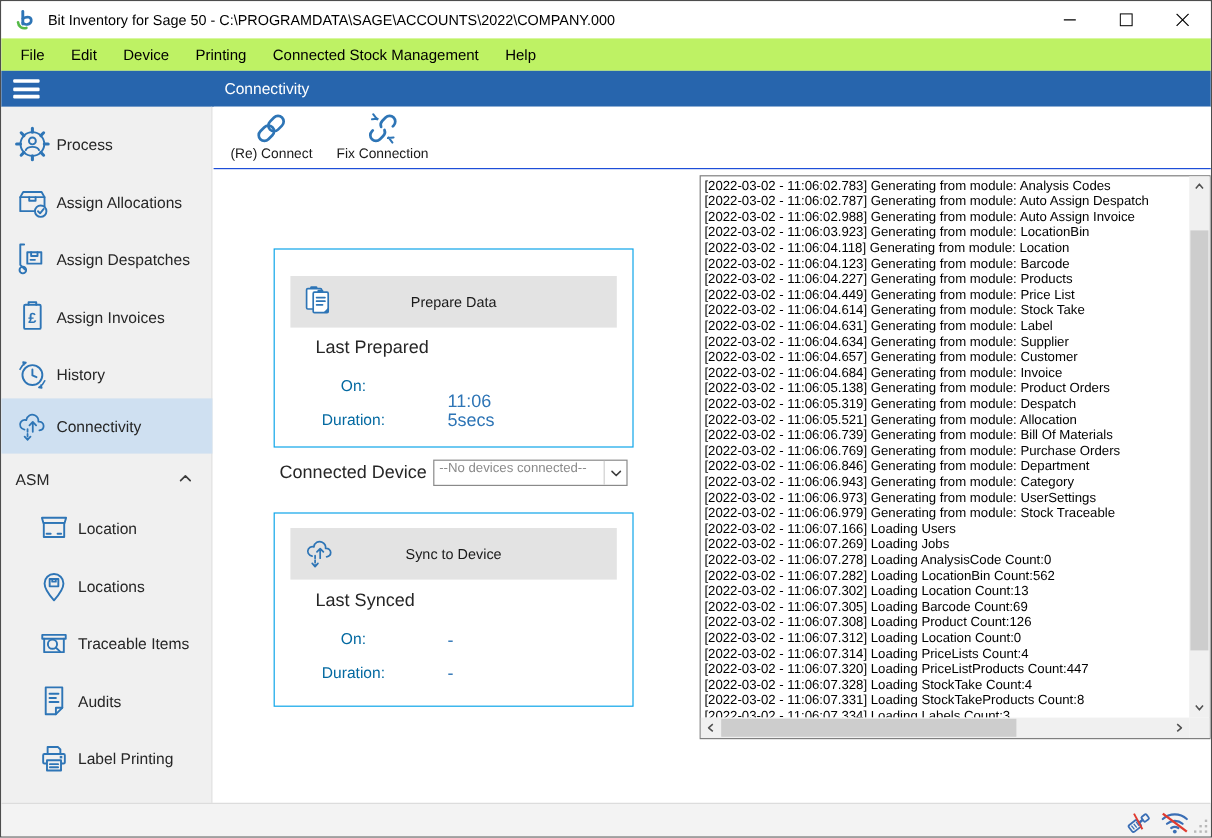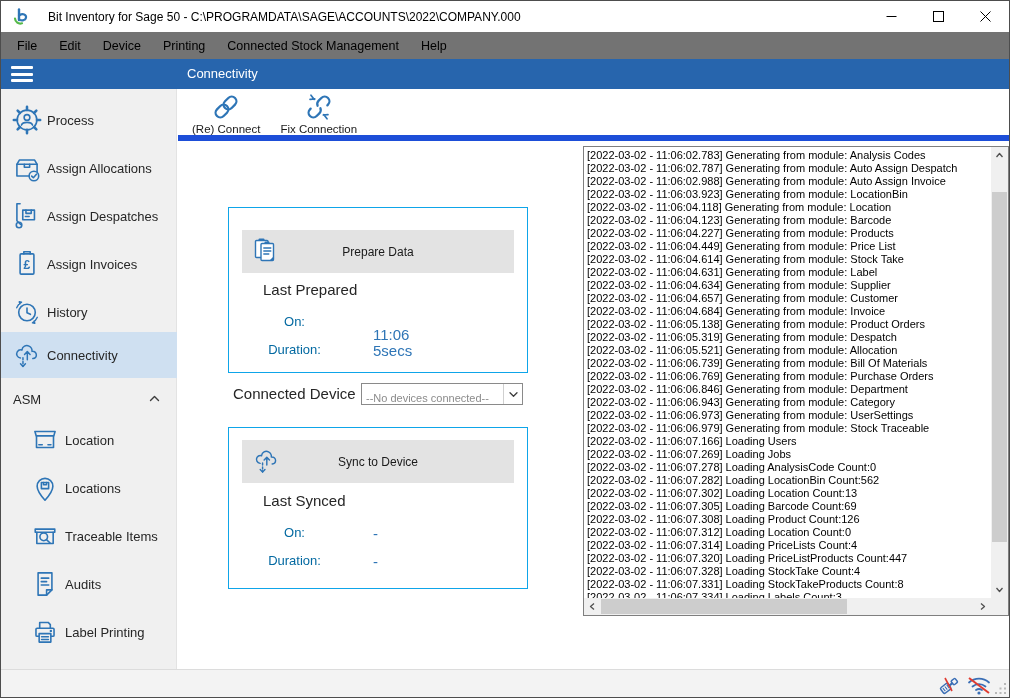--- a/index.html
+++ b/index.html
@@ -4,59 +4,59 @@
 <style>
   * { box-sizing: border-box; margin: 0; padding: 0; }
   html,body { font-family: "Liberation Sans", sans-serif; background:#9a9a9a; }
   .window {
     position: relative; width: 1010px; height: 698px; background:#fff;
     border:1px solid #4d4d4d; overflow:hidden;
   }
   
   .titlebar { position:absolute; top:0; left:0; width:100%; height:31px; background:#fff; display:flex; align-items:center; }
   .app-icon { margin-left:11px; width:20px; height:20px; }
-  .title-text { margin-left:16px; font-size:12px; color:#000; }
+  .title-text { margin-left:8px; font-size:12px; color:#000; }
   .win-controls { position:absolute; right:0; top:0; display:flex; }
   .win-btn { width:47px; height:31px; display:flex; align-items:center; justify-content:center; }
   
-  .menubar { position:absolute; top:31px; left:0; width:100%; height:27px; background:#737373; display:flex; align-items:center; padding-left:5px; }
+  .menubar { position:absolute; top:31px; left:0; width:100%; height:27px; background:#bef264; display:flex; align-items:center; padding-left:5px; }
   .menu-item { font-size:12.5px; color:#000; padding:5px 11px; }
   
   .bluebar { position:absolute; top:58px; left:0; width:100%; height:30px; background:#2765ad; }
   .hamburger { position:absolute; left:10px; top:7px; width:22px; height:16px; display:flex; flex-direction:column; justify-content:space-between; }
   .hamburger span { display:block; height:3px; background:#fff; border-radius:1px; }
   .bluebar-title { position:absolute; left:186px; top:7px; color:#fff; font-size:13px; }
   
   .sidebar { position:absolute; top:88px; left:0; width:176px; height:581px; background:#f0f0f0; border-right:1px solid #e3e3e3; }
   .side-item { position:absolute; left:0; width:176px; height:38px; display:flex; align-items:center; cursor:default; }
   .side-item.selected { background:#cfe0f1; height:46px; }
   .side-icon { width:36px; height:36px; margin-left:8px; flex:0 0 auto; display:flex; align-items:center; justify-content:center; }
   .side-item.sub .side-icon { margin-left:26px; }
   .side-label { margin-left:2px; font-size:13px; color:#262626; white-space:nowrap; }
   .asm-header { position:absolute; left:0; width:176px; height:24px; display:flex; align-items:center; }
   .asm-label { margin-left:12px; font-size:13px; color:#262626; }
   .asm-chevron { position:absolute; right:16px; top:5px; }
   
   .content { position:absolute; top:88px; left:177px; width:832px; height:581px; background:#fff; }
-  .toolbar { position:absolute; top:0; left:0; width:832px; height:52px; background:#fff; border-bottom:6px solid #1d4ed8; display:flex; padding-left:4px; }
+  .toolbar { position:absolute; top:0; left:0; width:832px; height:52px; background:#fff; border-bottom:1px solid #1d4ed8; display:flex; padding-left:4px; }
   .tool-btn { height:52px; padding:1px 10px 0 10px; display:flex; flex-direction:column; align-items:center; justify-content:flex-start; }
   .tool-btn .lbl { font-size:11.5px; color:#1a1a1a; margin-top:-1px; white-space:nowrap; }
   
   .panel { position:absolute; width:300px; background:#fff; border:1px solid #0ea5e9; }
   .panel-prepare { left:50px; top:118px; height:166px; }
   .panel-sync    { left:50px; top:338px; height:162px; }
   .big-btn { position:absolute; left:13px; width:272px; height:43px; background:#e3e3e3; display:flex; align-items:center; }
   .big-btn .bicon { position:absolute; left:8px; top:5px; }
   .big-btn .blbl { width:100%; text-align:center; font-size:12px; color:#1a1a1a; }
   .panel-heading { position:absolute; left:34px; font-size:15px; color:#262626; }
   .row-label { position:absolute; left:0; width:131px; text-align:center; font-size:13px; color:#0369a1; }
   .row-value { position:absolute; left:144px; font-size:15px; color:#2e75b6; }
   
   .device-label { position:absolute; left:55px; top:296px; font-size:15px; color:#262626; }
-  .dropdown { position:absolute; left:183px; top:294px; width:162px; height:22px; background:#fff; border:1px solid #8a8a8a; display:flex; align-items:flex-end; }
+  .dropdown { position:absolute; left:183px; top:294px; width:162px; height:22px; background:#fff; border:1px solid #8a8a8a; display:flex; align-items:flex-start; }
   .dropdown .dd-text { flex:1; font-size:11px; color:#8b8b8b; padding-left:4px; white-space:nowrap; overflow:hidden; }
   .dropdown .dd-arrow { width:19px; height:100%; display:flex; align-items:center; justify-content:center; border-left:1px solid #d0d0d0; }
   
   .logbox { position:absolute; left:405px; top:57px; width:426px; height:470px; background:#fff; border:1px solid #7f7f7f; }
   .log-text { position:absolute; left:0; top:0; width:407px; height:451px; overflow:hidden; padding:2px 0 0 3px; }
   .log-line { font-size:11px; line-height:13px; color:#000; white-space:nowrap; }
   .vscroll { position:absolute; right:0; top:0; width:17px; height:451px; background:#f0f0f0; }
   .hscroll { position:absolute; left:0; bottom:0; width:407px; height:17px; background:#f0f0f0; }
   .corner  { position:absolute; right:0; bottom:0; width:17px; height:17px; background:#f0f0f0; }
   .sb-arrow { position:absolute; width:17px; height:17px; display:flex; align-items:center; justify-content:center; }

